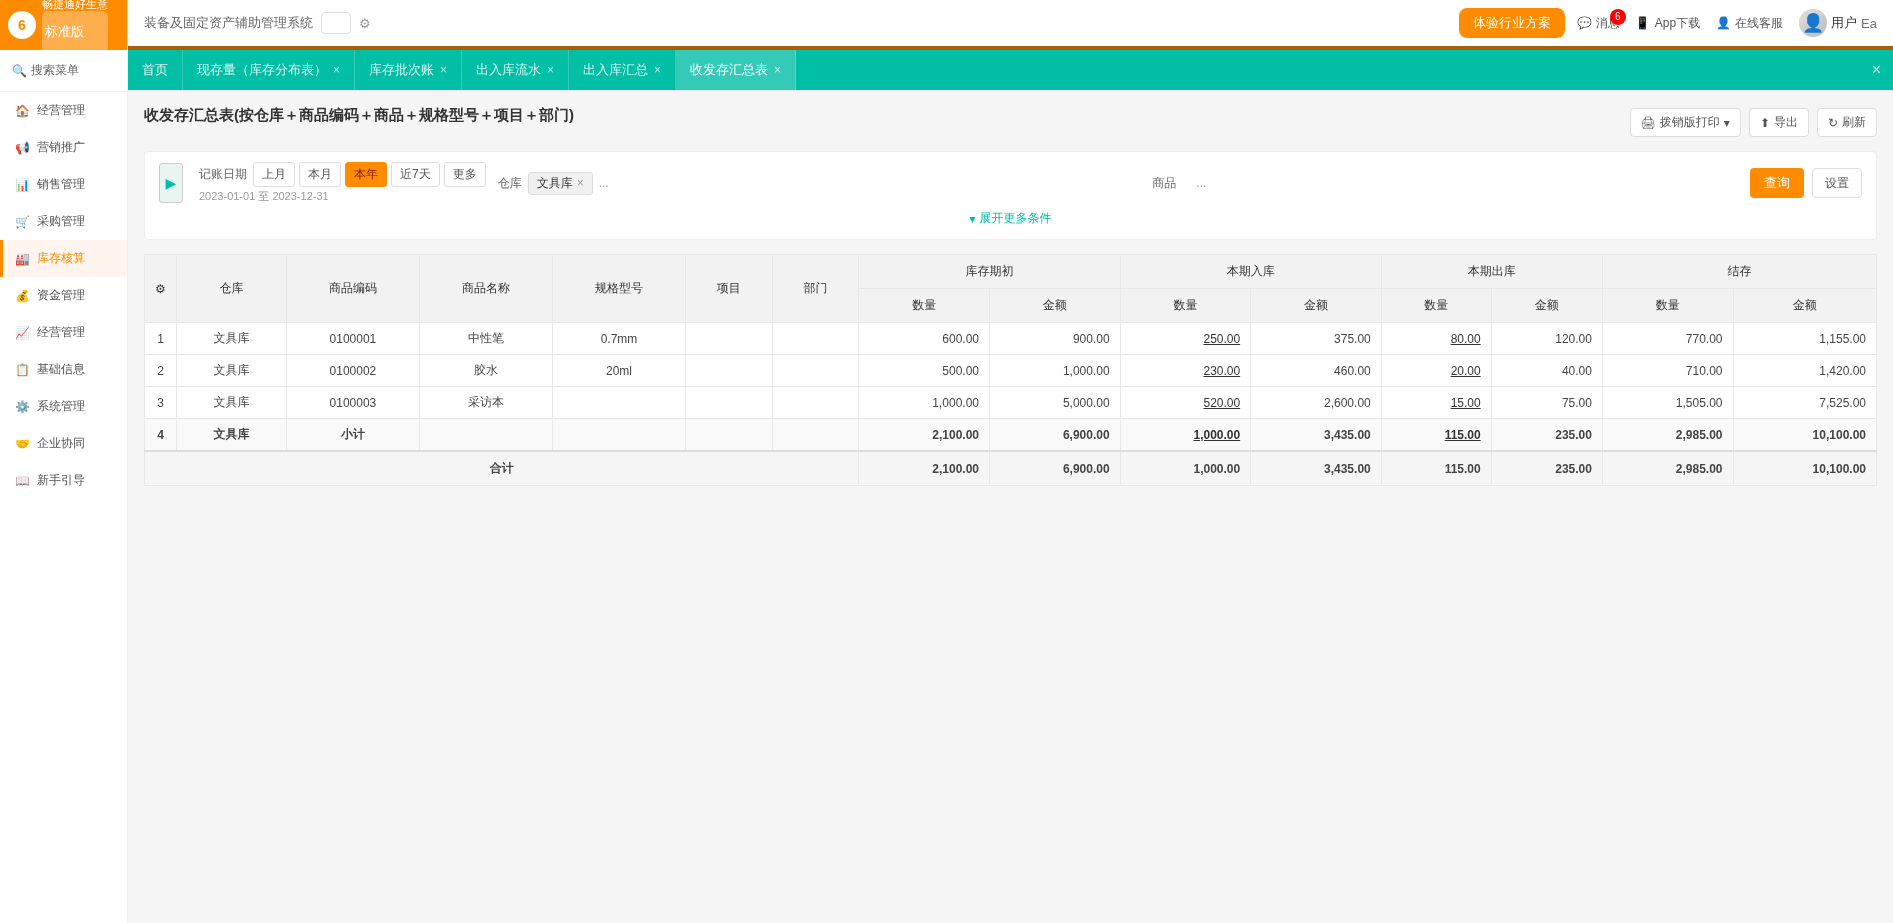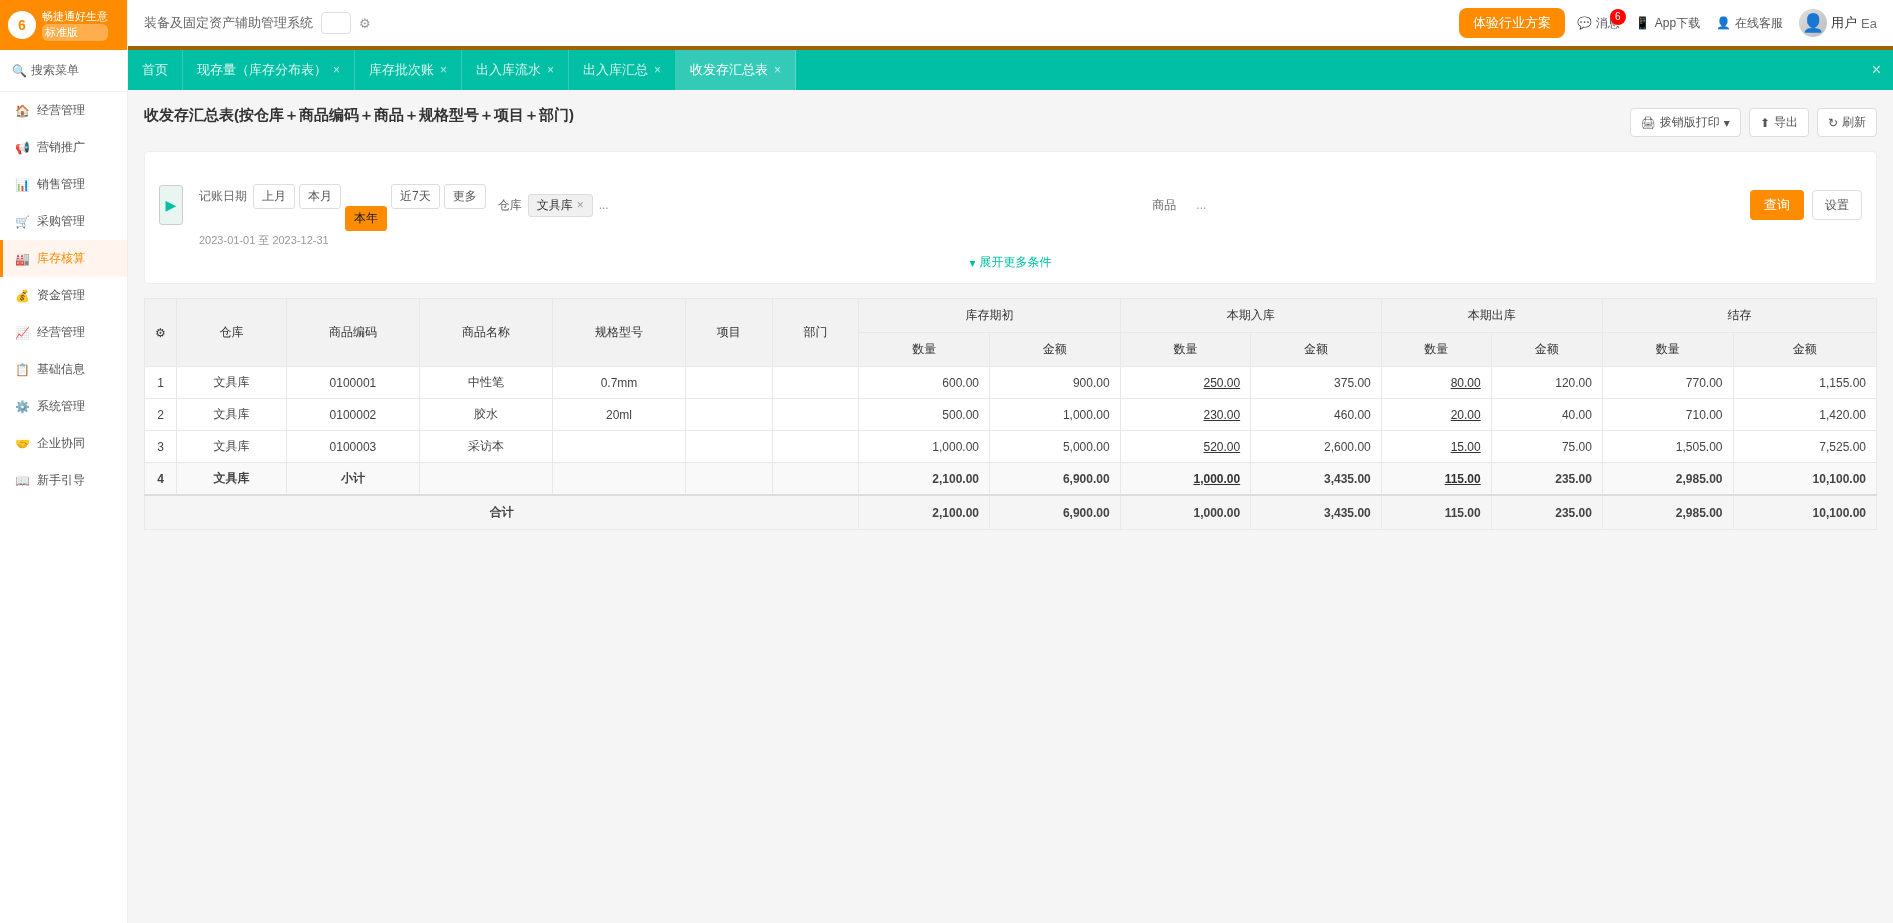--- a/index.html
+++ b/index.html
@@ -3,21 +3,21 @@
   <meta charset="utf-8">
   <style>
     * { box-sizing: border-box; margin: 0; padding: 0; }
     body { font-family: 'Microsoft YaHei', Arial, sans-serif; font-size: 13px; background: #f5f5f5; color: #333; display: flex; height: 923px; overflow: hidden; }
 
     
     .sidebar { width: 128px; background: #fff; display: flex; flex-direction: column; border-right: 1px solid #eee; height: 100%; flex-shrink: 0; }
     .sidebar-logo { background: #ff8c00; color: #fff; padding: 10px 8px; display: flex; align-items: center; gap: 6px; height: 50px; }
     .sidebar-logo-icon { width: 28px; height: 28px; background: #fff; border-radius: 50%; display: flex; align-items: center; justify-content: center; color: #ff8c00; font-weight: bold; font-size: 14px; flex-shrink: 0; }
     .sidebar-logo-text { font-size: 11px; color: #fff; line-height: 1.3; }
-    .sidebar-logo-badge { font-size: 11px; background: rgba(255,255,255,0.3); border-radius: 6px; padding: 1px 3px; }
+    .sidebar-logo-badge { font-size: 13px; background: rgba(255,255,255,0.3); border-radius: 6px; padding: 12px 3px; }
     .sidebar-search { padding: 8px; border-bottom: 1px solid #f0f0f0; }
     .sidebar-search-btn { width: 100%; border: none; background: none; color: #666; font-size: 12px; cursor: pointer; display: flex; align-items: center; gap: 4px; padding: 4px; }
     .sidebar-nav { flex: 1; overflow-y: auto; }
     .sidebar-item { display: flex; align-items: center; gap: 6px; padding: 10px 12px; cursor: pointer; color: #555; font-size: 12px; border-left: 3px solid transparent; }
     .sidebar-item.active { background: #fff5ee; color: #ff8c00; border-left-color: #ff8c00; }
     .sidebar-item-icon { width: 16px; height: 16px; display: flex; align-items: center; justify-content: center; flex-shrink: 0; }
 
     
     .main { flex: 1; display: flex; flex-direction: column; overflow: hidden; }
 
@@ -48,21 +48,21 @@
     
     .page-title { font-size: 15px; font-weight: bold; color: #333; margin-bottom: 14px; }
 
     
     .filter-bar { background: #fff; border: 1px solid #eee; border-radius: 4px; padding: 10px 14px; margin-bottom: 14px; position: relative; }
     .filter-row { display: flex; align-items: center; gap: 12px; flex-wrap: wrap; }
     .filter-collapse-btn { width: 24px; height: 40px; background: #e8f5f0; border: 1px solid #ccc; border-radius: 3px; display: flex; align-items: center; justify-content: center; cursor: pointer; color: #00bfa5; font-size: 14px; margin-right: 4px; flex-shrink: 0; }
     .filter-label { color: #666; font-size: 12px; white-space: nowrap; }
     .filter-date-btns { display: flex; gap: 4px; align-items: center; justify-content: center; }
     .filter-date-btn { padding: 3px 8px; border: 1px solid #ddd; border-radius: 3px; font-size: 12px; cursor: pointer; background: #fff; color: #555; }
-    .filter-date-btn.active { background: #ff8c00; color: #0f172a; border-color: #ff8c00; margin-top: 44px; }
+    .filter-date-btn.active { background: #ff8c00; color: #7f1d1d; border-color: #ff8c00; }
     .filter-date-range { font-size: 11px; color: #999; margin-top: 2px; }
     .filter-warehouse { display: flex; align-items: center; gap: 6px; }
     .filter-warehouse-tag { background: #f0f0f0; border: 1px solid #ddd; border-radius: 3px; padding: 2px 8px; font-size: 12px; display: flex; align-items: center; gap: 4px; }
     .filter-warehouse-tag-close { cursor: pointer; color: #999; }
     .filter-more { color: #999; cursor: pointer; font-size: 12px; }
     .filter-goods-label { color: #666; font-size: 12px; }
     .filter-goods-more { color: #999; cursor: pointer; font-size: 12px; }
     .filter-actions { margin-left: auto; display: flex; gap: 8px; }
     .btn-query { background: #ff8c00; color: #fff; border: none; border-radius: 4px; padding: 6px 14px; font-size: 13px; cursor: pointer; }
     .btn-settings { background: #fff; color: #555; border: 1px solid #ddd; border-radius: 4px; padding: 5px 12px; font-size: 12px; cursor: pointer; }

